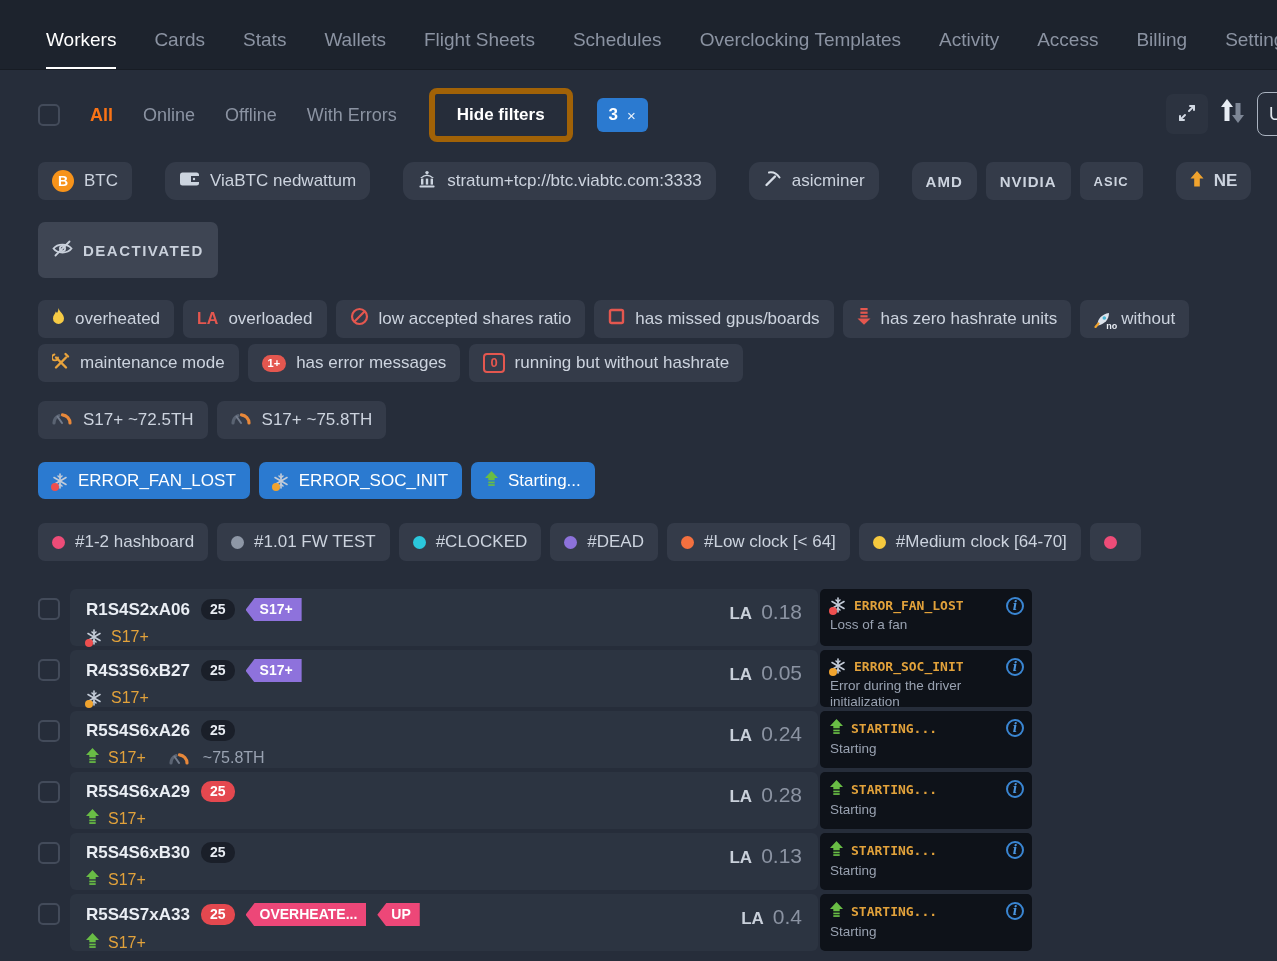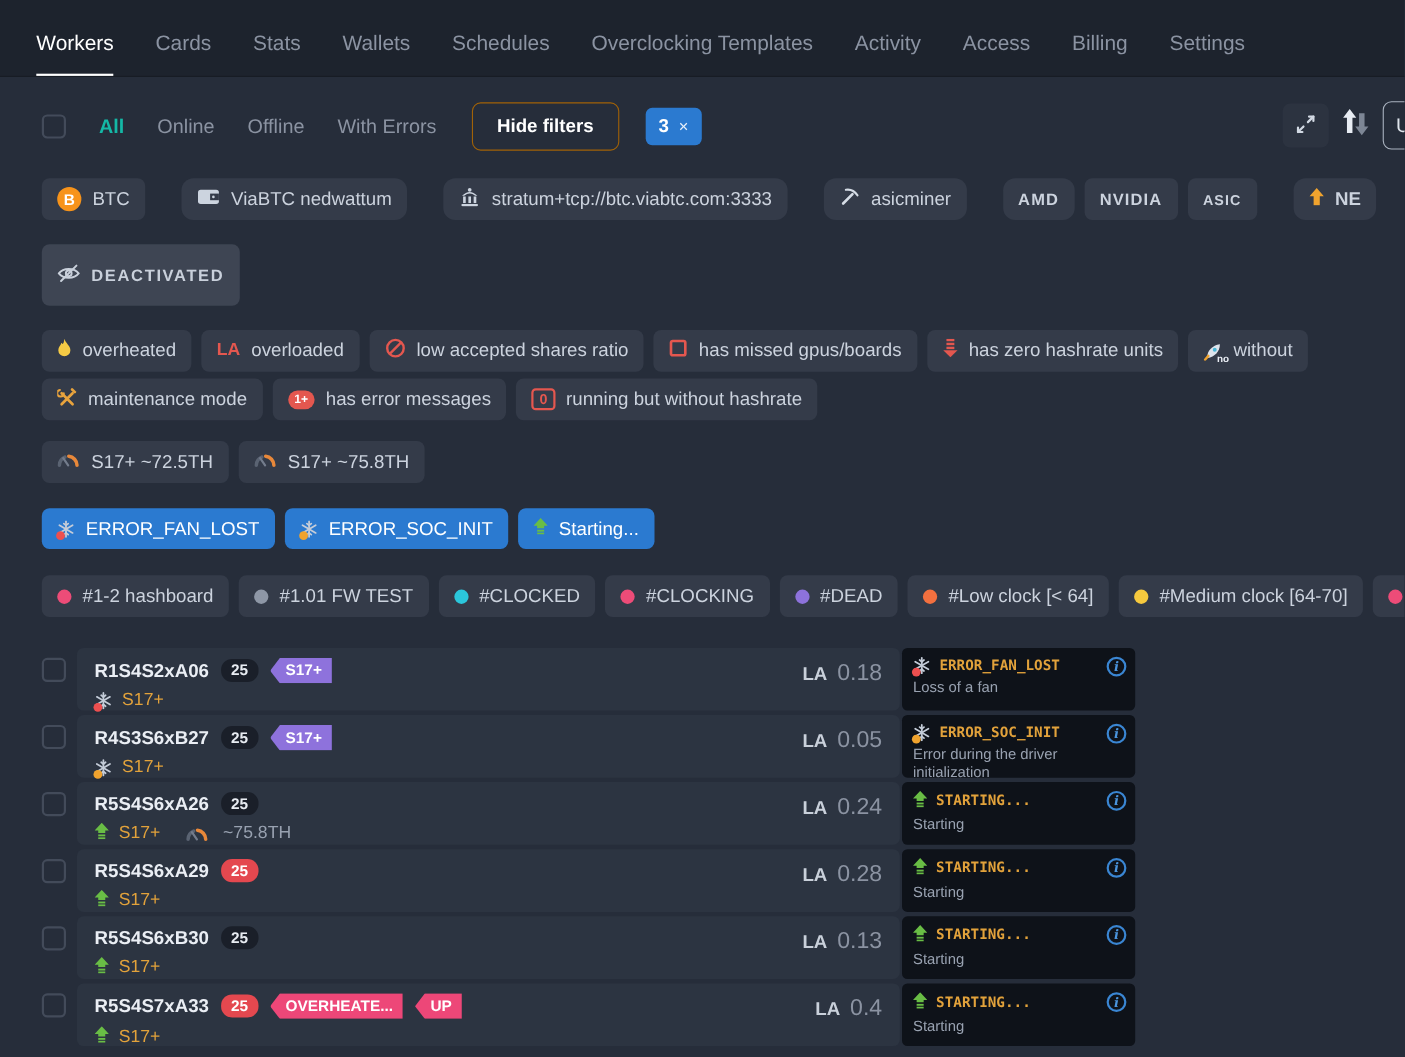--- a/index.html
+++ b/index.html
@@ -4,40 +4,40 @@
 <style>
   * { margin:0; padding:0; box-sizing:border-box; }
   html,body { background:#262d3a; }
   .app{
     position:relative; width:1277px; height:961px; overflow:hidden;
     background:#262d3a; font-family:"Liberation Sans", sans-serif;
   }
   
   .topnav{
     display:flex; align-items:flex-end; height:70px; background:#1d232d;
-    padding-left:33px; white-space:nowrap; border-bottom:1px solid #171c24;
+    padding-left:46px; white-space:nowrap; border-bottom:1px solid #171c24;
   }
   .tab{
     font-size:19px; color:#8b93a2; padding:24px 0 16px; margin-right:38px;
     cursor:pointer; border-bottom:2px solid transparent;
   }
   .tab.active{ color:#ffffff; border-bottom:2px solid #ffffff; }
   
   .toolbar{
     position:relative; display:flex; align-items:center; gap:30px;
     margin:22px 0 0 38px; height:46px;
   }
   .checkbox{
     width:22px; height:22px; border:2px solid #434b5a; border-radius:5px;
     flex:0 0 auto; cursor:pointer;
   }
   .view{ font-size:18px; color:#8b93a2; cursor:pointer; }
-  .view.active{ color:#14b8a6; font-weight:bold; }
+  .view.active{ color:#f97316; font-weight:bold; }
   .hide-filters{
-    background:transparent; border:1px solid #a16207; border-radius:8px;
+    background:transparent; border:6px solid #a16207; border-radius:8px;
     color:#ffffff; font-weight:bold; font-size:17px; padding:11px 22px;
     font-family:inherit; cursor:pointer; margin-left:2px;
   }
   .count-chip{
     display:inline-flex; align-items:center; gap:9px; background:#2b7ad0;
     color:#fff; border-radius:6px; padding:7px 12px; font-size:17px;
     font-weight:bold; cursor:pointer; margin-left:-6px;
   }
   .count-chip .x{ font-weight:normal; font-size:15px; opacity:.9; }
   .tool-btn{
@@ -184,20 +184,21 @@
   </defs>
 </svg>
 
 <div class="app">
 
   <nav class="topnav">
     <div class="tab active">Workers</div>
     <div class="tab">Cards</div>
     <div class="tab">Stats</div>
     <div class="tab">Wallets</div>
+    <div class="tab">Flight Sheets</div>
     <div class="tab">Schedules</div>
     <div class="tab">Overclocking Templates</div>
     <div class="tab">Activity</div>
     <div class="tab">Access</div>
     <div class="tab">Billing</div>
     <div class="tab">Settings</div>
   </nav>
 
   <div class="toolbar">
     <div class="checkbox"></div>
@@ -429,24 +430,20 @@
       <span class="dot" style="background: rgb(237, 76, 120);"></span>
       <span>#1-2 hashboard</span>
     </div>
     <div class="chip">
       <span class="dot" style="background: rgb(142, 151, 166);"></span>
       <span>#1.01 FW TEST</span>
     </div>
     <div class="chip">
       <span class="dot" style="background: rgb(43, 199, 220);"></span>
       <span>#CLOCKED</span>
-    </div>
-    <div class="chip">
-      <span class="dot" style="background: rgb(237, 76, 120);"></span>
-      <span>#CLOCKING</span>
     </div>
     <div class="chip">
       <span class="dot" style="background: rgb(141, 114, 219);"></span>
       <span>#DEAD</span>
     </div>
     <div class="chip">
       <span class="dot" style="background: rgb(243, 112, 63);"></span>
       <span>#Low clock [&lt; 64]</span>
     </div>
     <div class="chip">

